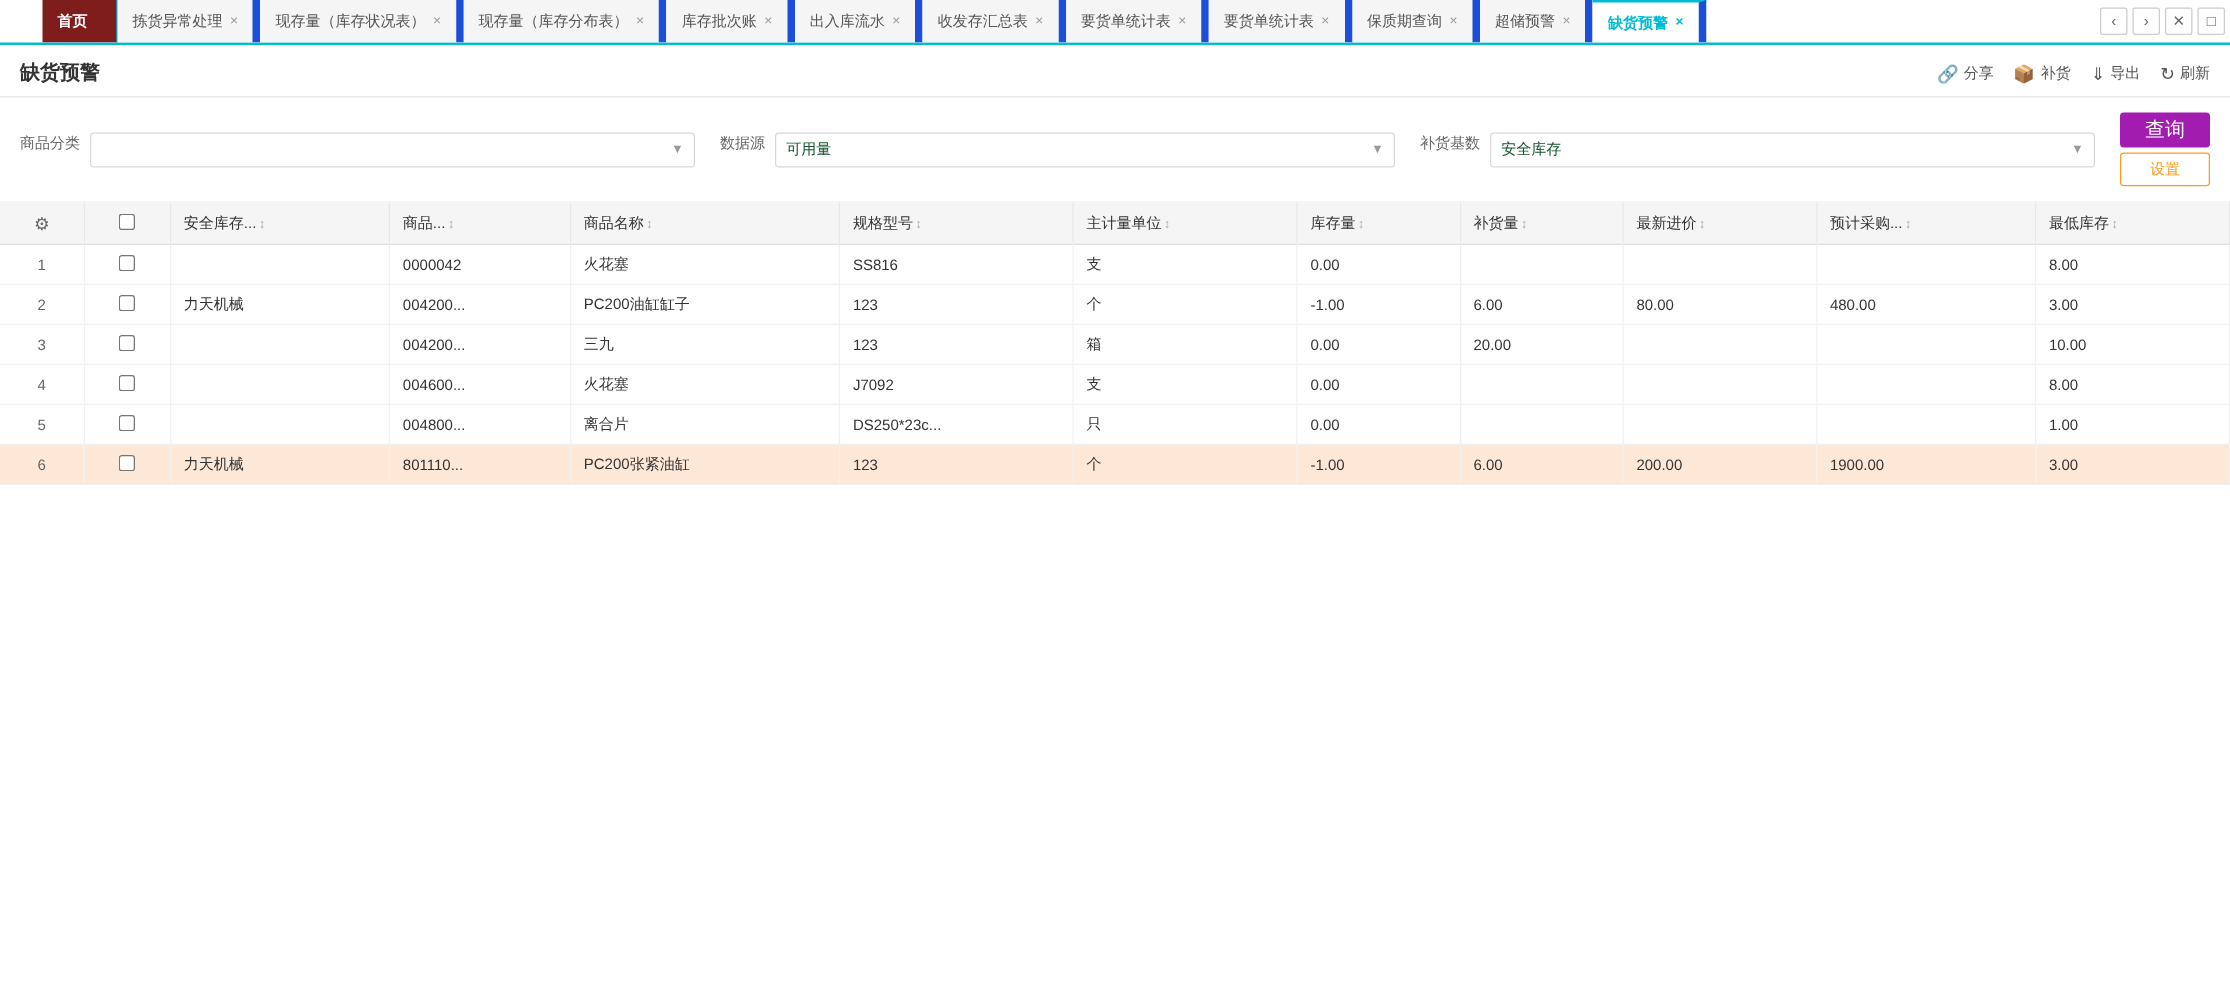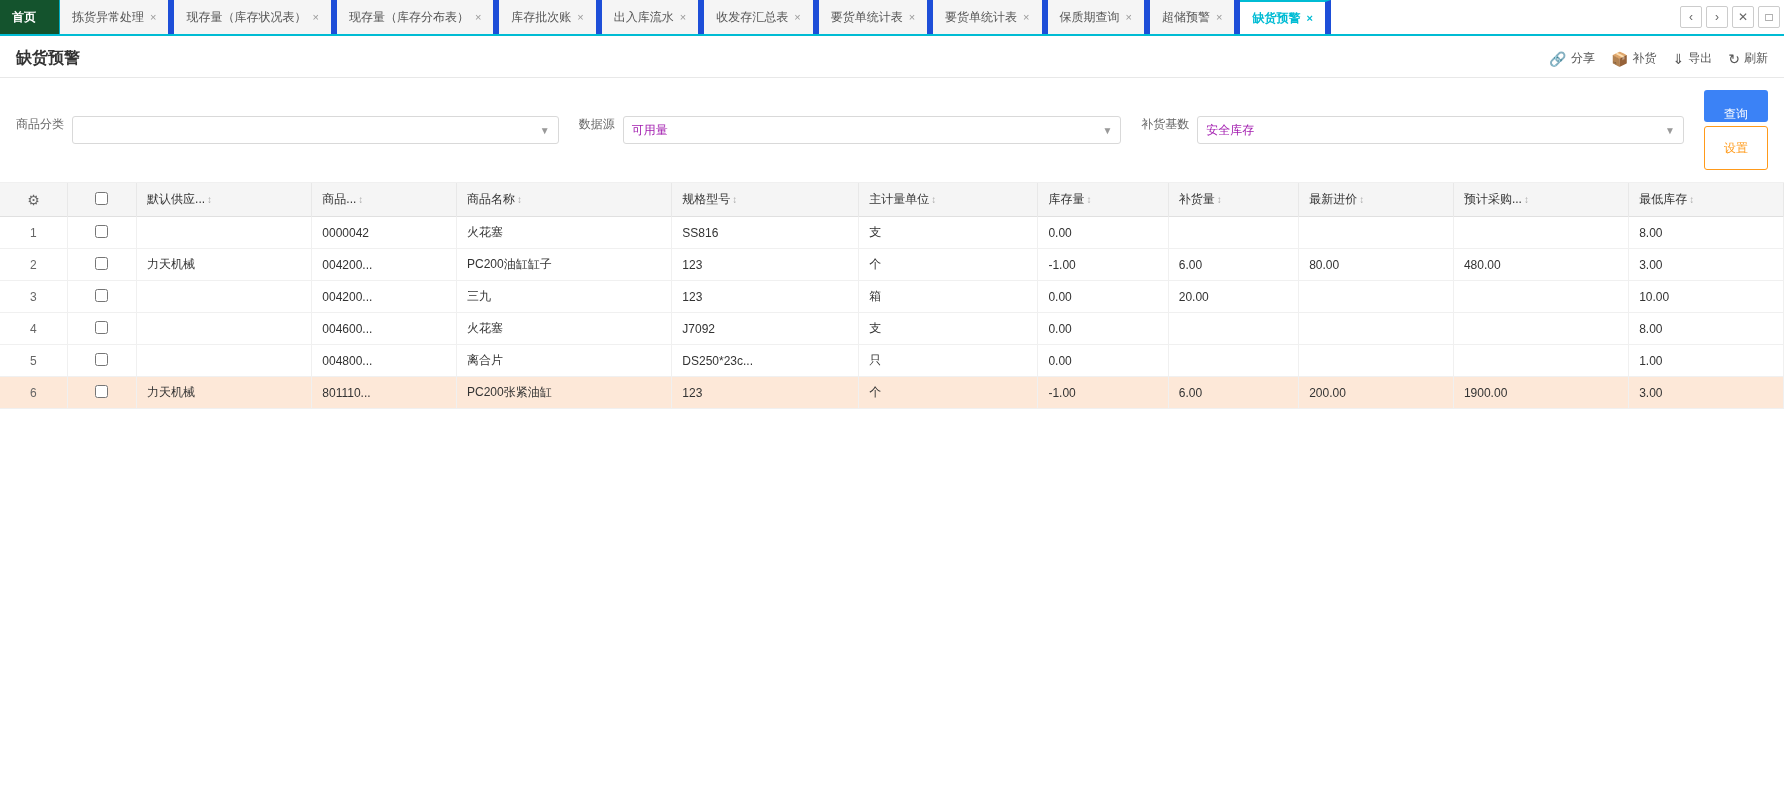--- a/index.html
+++ b/index.html
@@ -27,24 +27,25 @@
       background: #f5f5f5;
       min-width: 60px;
     }
     .tab-item.active {
       background: #fff;
       color: #00bcd4;
       border-top: 2px solid #00bcd4;
       font-weight: bold;
     }
     .tab-item.home {
-      background: #14532d;
+      background: #7f1d1d;
       color: #fff;
       font-weight: bold;
       border-right: 1px solid #00adc4;
+      margin-left: 34px;
     }
     .tab-item .close-btn {
       margin-left: 6px;
       font-size: 11px;
       color: #999;
       cursor: pointer;
     }
     .tab-item.active .close-btn { color: #00bcd4; }
     .tab-nav-btns {
       display: flex;
@@ -130,46 +131,46 @@
       border: 1px solid #d9d9d9;
       border-radius: 3px;
       padding: 4px 8px;
       background: #fff;
       cursor: pointer;
       flex: 1;
       justify-content: space-between;
       min-width: 120px;
       height: 28px;
     }
-    .filter-select .select-value { font-size: 12px; color: #a21caf; }
+    .filter-select .select-value { font-size: 12px; color: #14532d; }
     .filter-select .select-arrow { font-size: 10px; color: #999; margin-left: 8px; }
     .filter-actions {
       display: flex;
       flex-direction: column;
       gap: 4px;
     }
     .btn-query {
-      background: #3b82f6;
+      background: #a21caf;
       color: #fff;
       border: none;
-      padding: 16px 20px;
+      padding: 4px 20px;
       border-radius: 3px;
       cursor: pointer;
-      font-size: 12px;
+      font-size: 16px;
       height: 28px;
     }
     .btn-settings {
       background: #fff;
       color: #ff9a1a;
       border: 1px solid #ff9a1a;
       padding: 4px 16px;
       border-radius: 3px;
       cursor: pointer;
       font-size: 12px;
-      height: 44px;
+      height: 27px;
     }
 
     
     .table-container {
       overflow: auto;
       max-height: calc(796px - 36px - 55px - 60px - 20px);
     }
     table {
       width: 100%;
       border-collapse: collapse;
@@ -318,21 +319,21 @@
       <button class="btn-settings">设置</button>
     </div>
   </div>
 
   <div class="table-container">
     <table>
       <thead>
         <tr>
           <th class="settings-cell"><span class="gear-icon">⚙</span></th>
           <th class="checkbox-cell"><input type="checkbox" style=""></th>
-          <th class="sortable"><span>默认供应...</span><span class="sort-icon">↕</span></th>
+          <th class="sortable"><span>安全库存...</span><span class="sort-icon">↕</span></th>
           <th class="sortable"><span>商品...</span><span class="sort-icon">↕</span></th>
           <th class="sortable"><span>商品名称</span><span class="sort-icon">↕</span></th>
           <th class="sortable"><span>规格型号</span><span class="sort-icon">↕</span></th>
           <th class="sortable"><span>主计量单位</span><span class="sort-icon">↕</span></th>
           <th class="sortable"><span>库存量</span><span class="sort-icon">↕</span></th>
           <th class="sortable"><span>补货量</span><span class="sort-icon">↕</span></th>
           <th class="sortable"><span>最新进价</span><span class="sort-icon">↕</span></th>
           <th class="sortable"><span>预计采购...</span><span class="sort-icon">↕</span></th>
           <th class="sortable"><span>最低库存</span><span class="sort-icon">↕</span></th>
         </tr>

